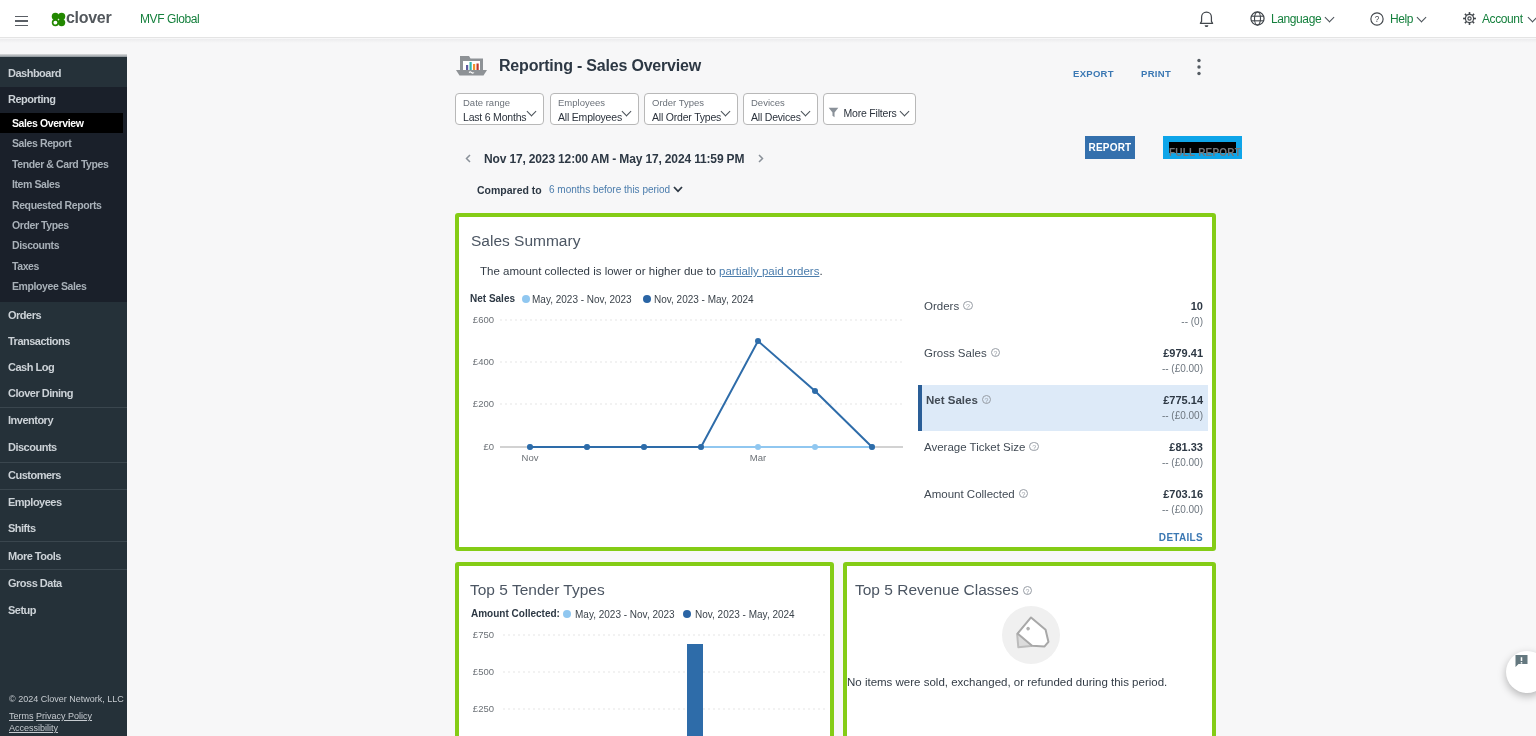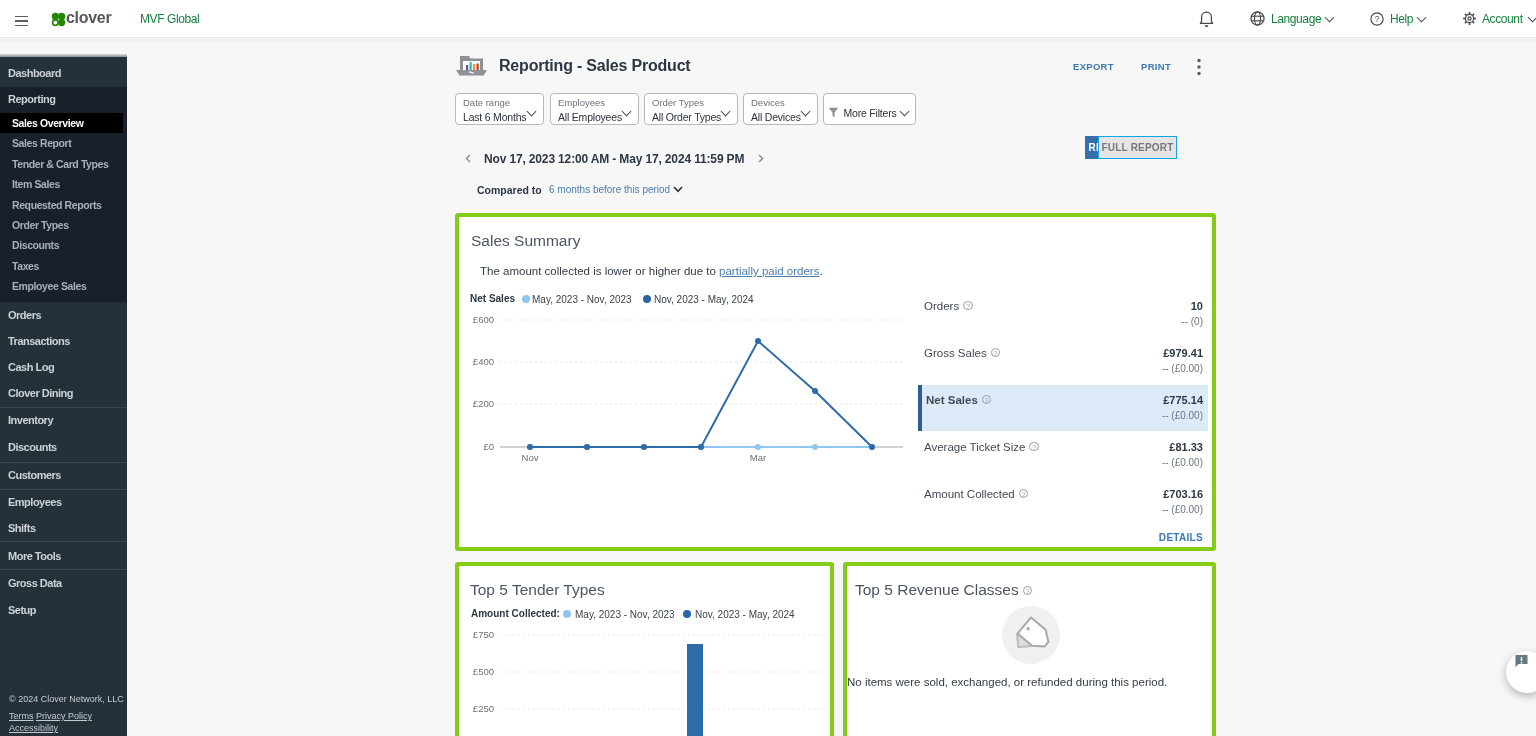--- a/index.html
+++ b/index.html
@@ -15,21 +15,21 @@
 #sidebar { position:absolute; left:0; top:38px; width:127px; height:698px; background:#253139; z-index:4;margin-top:16px; }
 .nav1 { position:absolute; left:8px; font-size:11px; font-weight:bold; color:#ccd2d7; white-space:nowrap; letter-spacing:-0.5px; }
 .nav2 { position:absolute; left:12px; font-size:10.5px; font-weight:bold; color:#a8b0b8; white-space:nowrap; letter-spacing:-0.4px; }
 .sep { position:absolute; left:0; width:127px; height:1px; background:#3a464e; }
 
 
 .card { position:absolute; background:#fff; border:4px solid #84cc16; border-radius:3px; }
 .filterbtn { position:absolute; top:93px; height:32px; background:#fff; border:1px solid #b8b8b8; border-radius:4px; padding:3px 0 2px 7px; white-space:nowrap; overflow:hidden; }
 .filterbtn .lab { font-size:9.5px; color:#6b7179; }
 .filterbtn .val { font-size:10.5px; color:#2b323c; margin-top:3px; letter-spacing:-0.2px; }
-.blue-link { color:#3b78b3; font-weight:bold; letter-spacing:0.3px; font-size:9.5px; }
+.blue-link { color:#3b78b3; font-weight:bold; letter-spacing:0.3px; font-size:9.5px;margin-top:7px; }
 .metric-label { font-size:11.5px; color:#414a54; }
 .metric-val { font-size:11px; font-weight:bold; color:#2d3844; text-align:right; }
 .metric-sub { font-size:10px; color:#6d767f; text-align:right; }
 .qm { display:inline-block; width:9.5px; height:9.5px; border:1px solid #979da5; border-radius:50%; font-size:7px; color:#979da5; text-align:center; line-height:9.5px; font-weight:normal; vertical-align:1.5px; margin-left:4px; }
 </style>
 </head>
 <body>
 
 <div id="header">
 
@@ -131,21 +131,21 @@
   <svg class="abs" style="left:456px;top:53px;" width="31" height="23" viewBox="0 0 31 23">
     <path d="M4 5.5 L4 3 L13 3 L14.5 5.5 L27 5.5 L27 17 L4 17 Z" fill="#8e9296"></path>
     <rect x="7" y="8" width="17" height="9" fill="#fff"></rect>
     <rect x="10" y="12" width="2.2" height="5" fill="#5d5a9e"></rect>
     <rect x="13.5" y="9" width="2.2" height="8" fill="#2fb5ae"></rect>
     <rect x="17" y="11" width="2.2" height="6" fill="#f0942c"></rect>
     <rect x="20.5" y="10.5" width="2.2" height="6.5" fill="#bf3a2b"></rect>
     <path d="M0 17 L31 17 L27.5 22.5 L3.5 22.5 Z" fill="#8e9296"></path>
     <path d="M13 19.5 q1.3 -1.3 2.5 0 q1.3 1.3 2.5 0" fill="none" stroke="#fff" stroke-width="1.1"></path>
   </svg>
-  <div class="abs" style="left:499px;top:57px;font-size:16px;font-weight:bold;color:#2d3844;letter-spacing:-0.2px;">Reporting - Sales Product</div>
+  <div class="abs" style="left:499px;top:57px;font-size:16px;font-weight:bold;color:#2d3844;letter-spacing:-0.2px;">Reporting - Sales Overview</div>
   <div class="abs blue-link" style="left:1073px;top:61px;">EXPORT</div>
   <div class="abs blue-link" style="left:1141px;top:61px;">PRINT</div>
   <svg class="abs" style="left:1196px;top:58px;" width="6" height="18" viewBox="0 0 6 18">
       <circle cx="3" cy="2.5" r="1.7" fill="#555c63"></circle>
       <circle cx="3" cy="9" r="1.7" fill="#555c63"></circle>
       <circle cx="3" cy="15.5" r="1.7" fill="#555c63"></circle>
     </svg>
 
   <div class="filterbtn" style="left:455px;width:89px;">
     <div class="lab">Date range</div>
@@ -182,21 +182,21 @@
   <svg class="abs" style="left:758px;top:154px;" width="6" height="9" viewBox="0 0 6 9">
       <path d="M1 1 L4.5 4.5 L1 8" fill="none" stroke="#8a9199" stroke-width="1.5"></path>
     </svg>
   <div class="abs" style="left:477px;top:184px;font-size:10.5px;font-weight:bold;color:#2d3844;">Compared to</div>
   <div class="abs" style="left:549px;top:184px;font-size:10px;color:#4a7cac;">6 months before this period</div>
   <svg class="abs" style="left:673px;top:186px;" width="10" height="7" viewBox="0 0 10 7">
       <path d="M1 1 l4 4.3 L9 1" fill="none" stroke="#2d3844" stroke-width="1.8"></path>
     </svg>
 
   <div class="abs" style="left:1085px;top:136px;width:50px;height:23px;background:#3470ad;color:#fff;font-size:10px;font-weight:bold;text-align:center;line-height:23px;letter-spacing:0.2px;">REPORT</div>
-  <div class="abs" style="left:1098px;top:136px;width:79px;height:23px;background:#e5e5e5;border:1px solid #0ea5e9;color:#75777a;font-size:10px;font-weight:bold;text-align:center;line-height:21px;letter-spacing:0.2px;white-space:nowrap;">FULL REPORT</div>
+  <div class="abs" style="left:1163px;top:136px;width:79px;height:23px;background:#000000;border:6px solid #0ea5e9;color:#75777a;font-size:10px;font-weight:bold;text-align:center;line-height:21px;letter-spacing:0.2px;white-space:nowrap;">FULL REPORT</div>
 
   <div class="card" style="left:455px;top:213px;width:761px;height:338px;">
     <div class="abs" style="left:12px;top:15px;font-size:15.5px;color:#4c5663;">Sales Summary</div>
     <div class="abs" style="left:21px;top:48px;font-size:11.5px;color:#333c46;">The amount collected is lower or higher due to <span style="color:#4a7cac;text-decoration:underline;">partially paid orders</span>.</div>
     <div class="abs" style="left:11px;top:76px;font-size:10px;font-weight:bold;color:#2d3844;">Net Sales</div>
     <div class="abs" style="left:63px;top:78px;width:8px;height:8px;border-radius:50%;background:#90c7f0;"></div>
     <div class="abs" style="left:73px;top:77px;font-size:10px;color:#3c444c;">May, 2023 - Nov, 2023</div>
     <div class="abs" style="left:184px;top:78px;width:8px;height:8px;border-radius:50%;background:#2a65a5;"></div>
     <div class="abs" style="left:195px;top:77px;font-size:10px;color:#3c444c;">Nov, 2023 - May, 2024</div>
 

